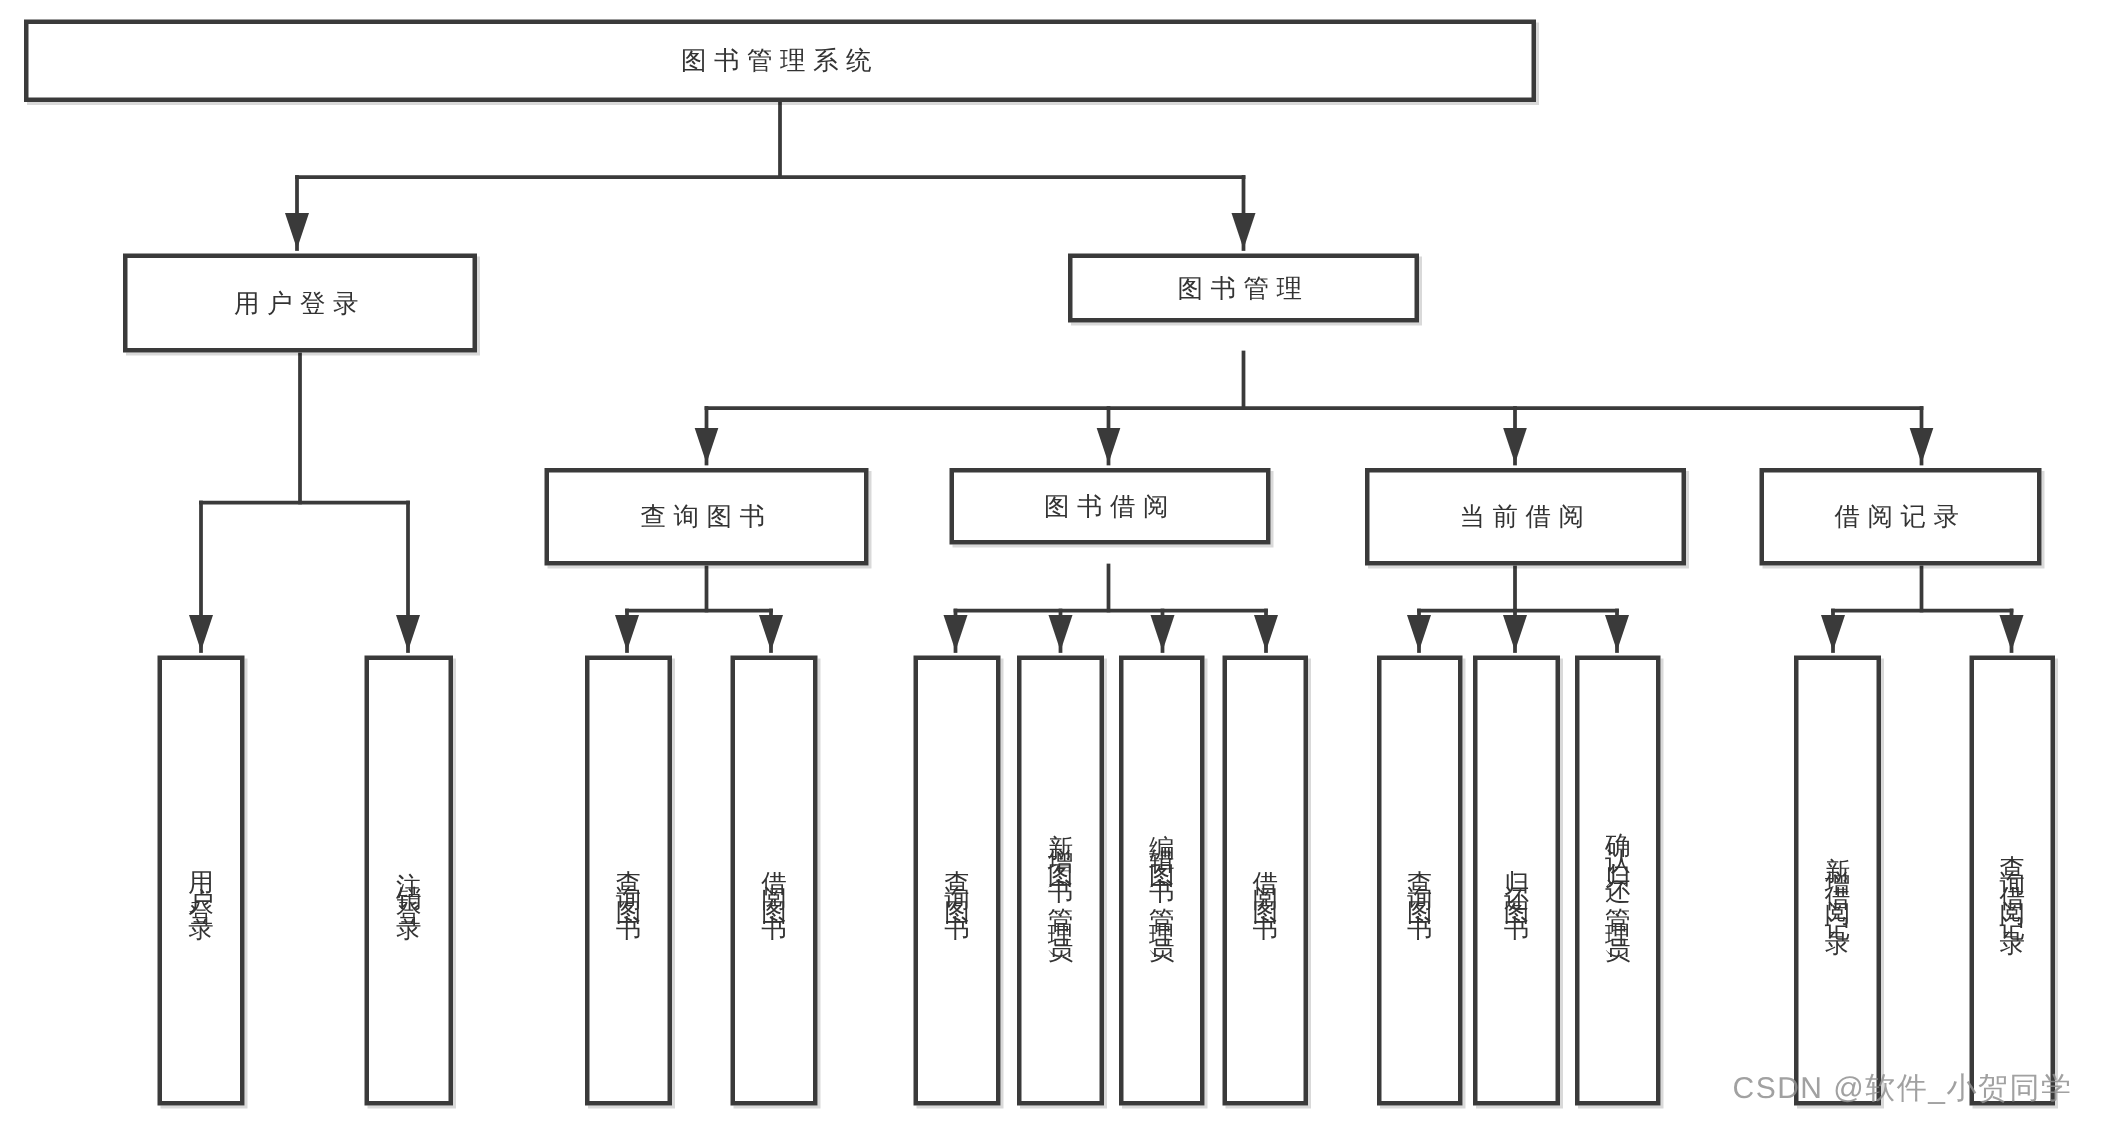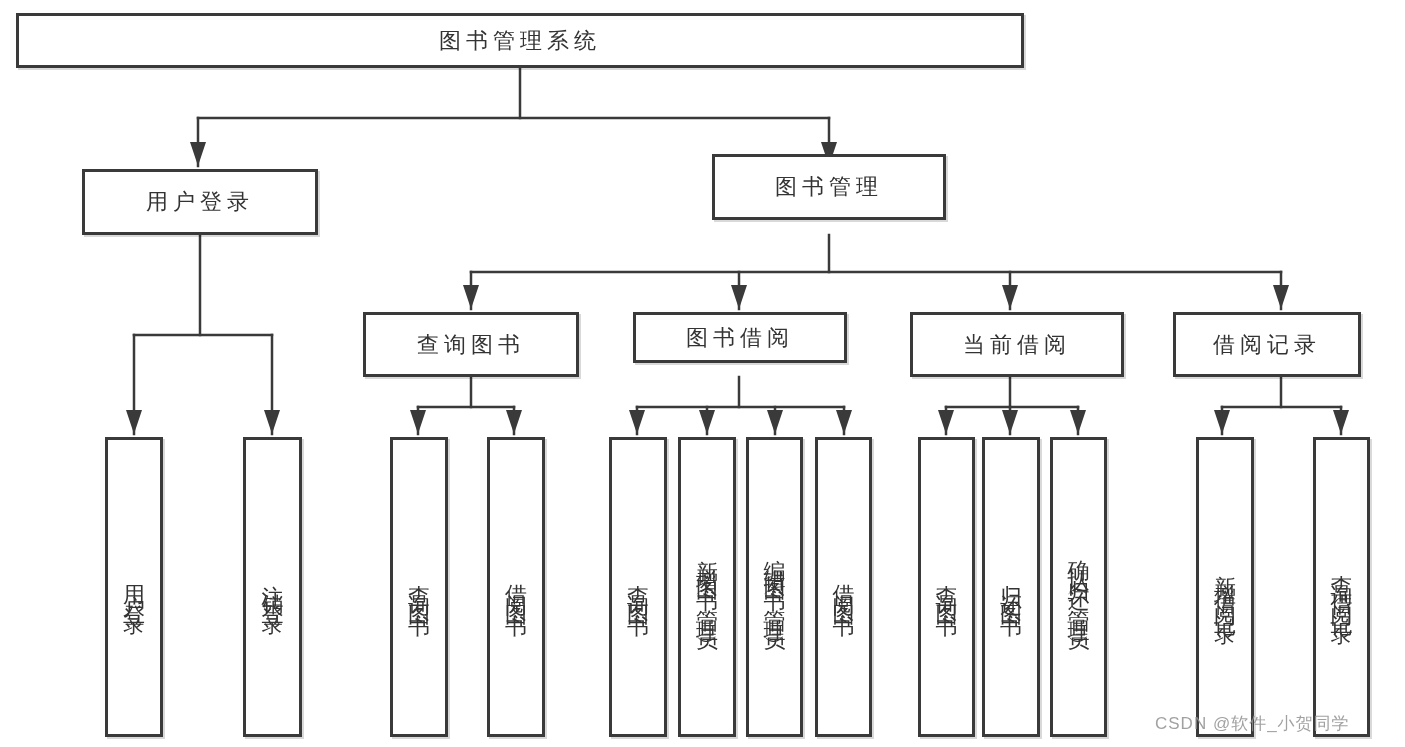--- a/index.html
+++ b/index.html
@@ -24,36 +24,36 @@
   }
   .node {
     position: absolute;
     box-sizing: border-box;
     background: #ffffff;
     border: 3px solid #3a3a3a;
     box-shadow: 2px 2px 0 rgba(0,0,0,0.15);
     display: flex;
     align-items: center;
     justify-content: center;
-    font-size: 22px;
+    font-size: 17px;
     color: #333333;
     letter-spacing: 5px;
     white-space: nowrap;
     z-index: 2;
   }
   .node.v {
     writing-mode: vertical-rl;
     text-orientation: mixed;
     letter-spacing: 10px;
   }
   .watermark {
     position: absolute;
     left: 1155px;
     top: 712px;
-    font-size: 17px;
+    font-size: 20px;
     letter-spacing: 1px;
     color: rgba(145,145,145,0.85);
     z-index: 5;
     white-space: nowrap;
   }
 </style>
 </head>
 <body>
 
 <div class="canvas">
@@ -102,21 +102,21 @@
 
     <path class="ln" d="M1281,377 V407"></path>
     <path class="ln" d="M1222,407 H1341"></path>
     <line class="ln" x1="1222" y1="407" x2="1222" y2="434" marker-end="url(#arw)"></line>
     <line class="ln" x1="1341" y1="407" x2="1341" y2="434" marker-end="url(#arw)"></line>
   </svg>
 
   <div class="node" style="left:16px; top:13px; width:1008px; height:55px;">图书管理系统</div>
 
   <div class="node" style="left:82px; top:169px; width:236px; height:66px;">用户登录</div>
-  <div class="node" style="left:712px; top:154px; width:234px; height:66px;">图书管理</div>
+  <div class="node" style="left:712px; top:169px; width:234px; height:46px;">图书管理</div>
 
   <div class="node" style="left:363px; top:312px; width:216px; height:65px;">查询图书</div>
   <div class="node" style="left:633px; top:312px; width:214px; height:51px;">图书借阅</div>
   <div class="node" style="left:910px; top:312px; width:214px; height:65px;">当前借阅</div>
   <div class="node" style="left:1173px; top:312px; width:188px; height:65px;">借阅记录</div>
 
   <div class="node v" style="left:105px; top:437px; width:58px; height:300px;">用户登录</div>
   <div class="node v" style="left:243px; top:437px; width:59px; height:300px;">注销登录</div>
 
   <div class="node v" style="left:390px; top:437px; width:58px; height:300px;">查询图书</div>

